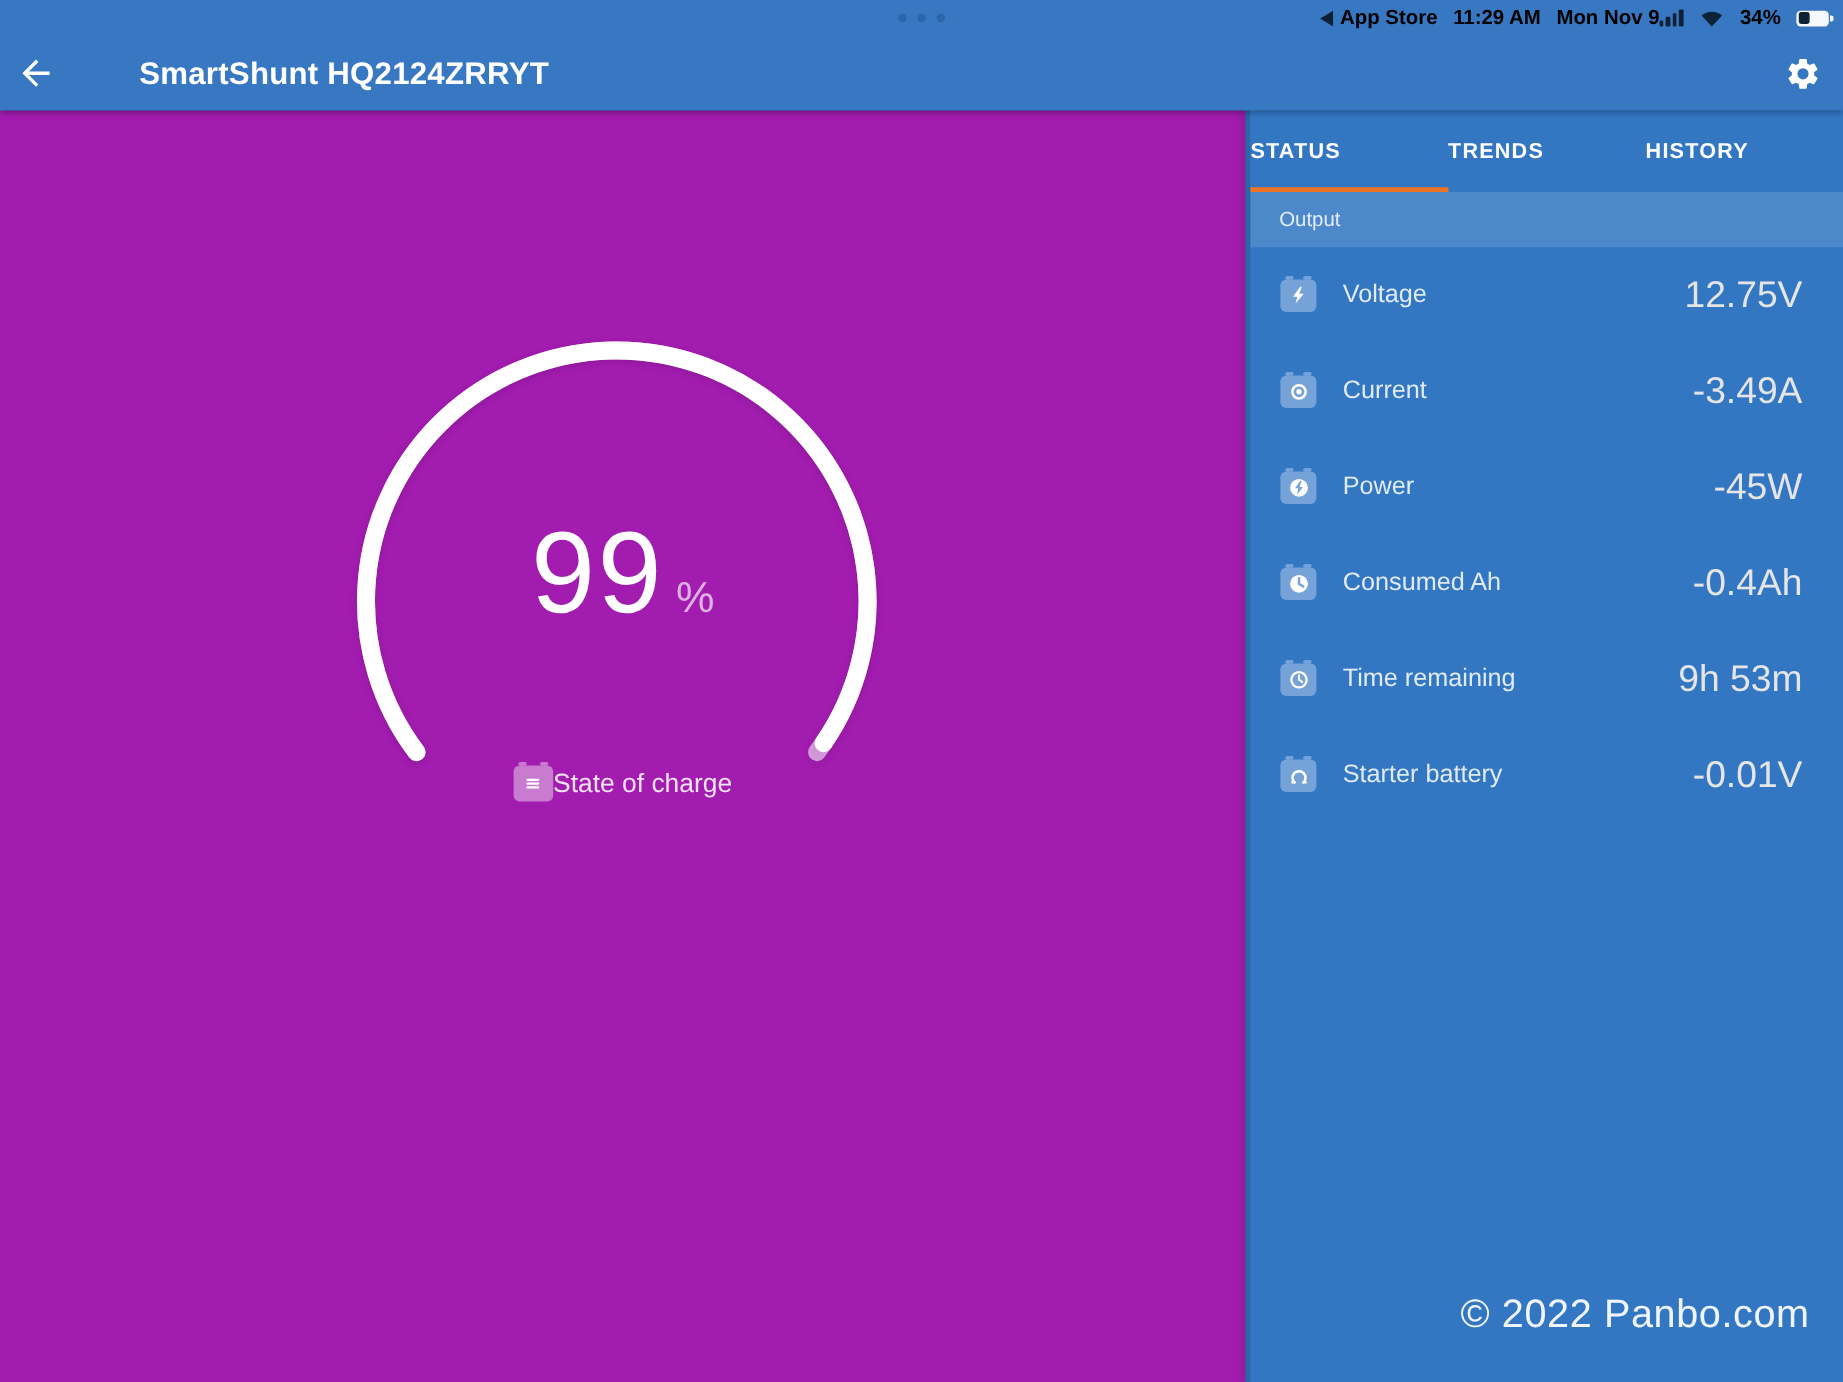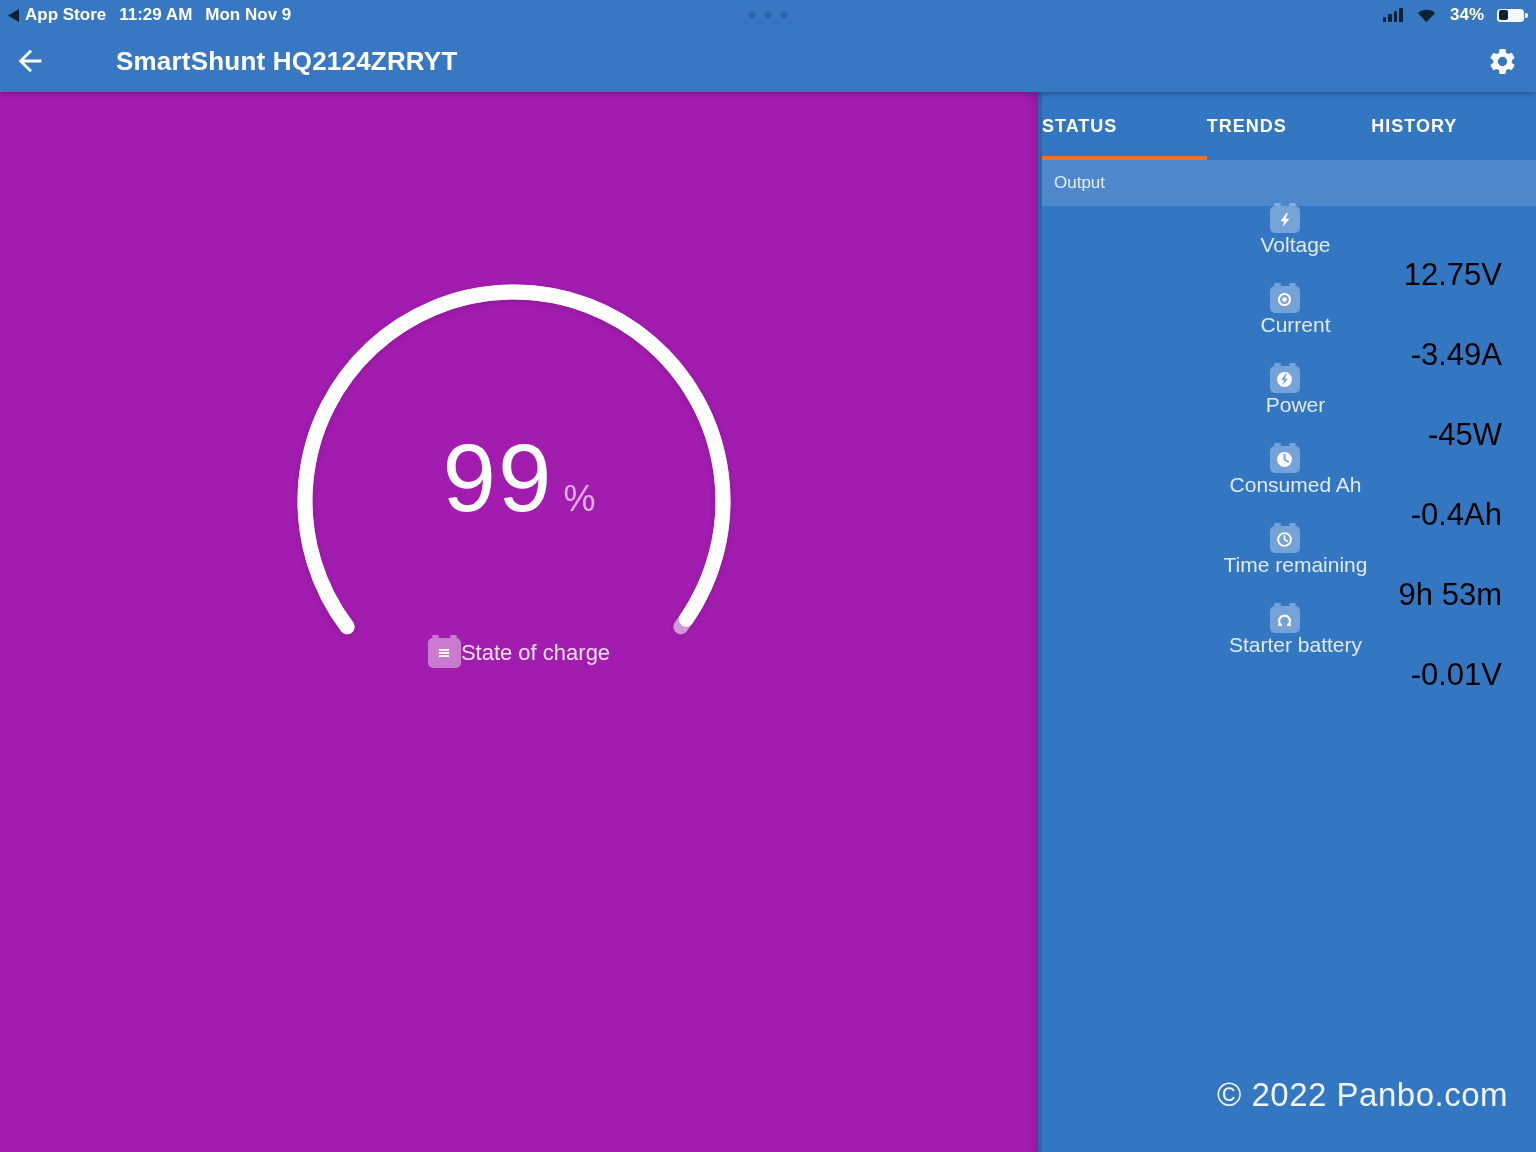--- a/index.html
+++ b/index.html
@@ -3,22 +3,22 @@
 <meta charset="utf-8">
 <style>
   * { margin:0; padding:0; box-sizing:border-box; }
   html,body { width:1536px; height:1152px; overflow:hidden; }
   body { font-family:"Liberation Sans", sans-serif; background:#2f69a8; }
   .screen { position:relative; width:1536px; height:1152px; }
 
   
   .statusbar {
     position:absolute; top:0; left:0; right:0; height:30px;
-    background:#3878c2; color:#ffffff;
-    display:flex; align-items:center; justify-content:space-between;
+    background:#3878c2; color:#000000;
+    display:flex; align-items:center; justify-content:flex-end;
     padding:0 8px; font-size:17px; font-weight:700; z-index:5;
   }
   .sb-left, .sb-right { display:flex; align-items:center; gap:13px; }
   .sb-backapp { display:flex; align-items:center; gap:6px; }
   .sb-dots { position:absolute; left:50%; top:50%; transform:translate(-50%,-50%); display:flex; gap:9px; }
   .sb-dots span { width:7px; height:7px; border-radius:50%; background:#2b65ab; }
   .cell-bars { display:flex; align-items:flex-end; gap:2px; height:14px; }
   .cell-bars span { width:3.5px; background:#0d2236; border-radius:1px; }
   .batt { position:relative; width:27px; height:13px; background:rgba(255,255,255,0.95); border-radius:3.5px; margin-right:4px; }
   .batt .fill { position:absolute; left:1.5px; top:1.5px; bottom:1.5px; background:#0d2236; border-radius:2px; }
@@ -47,25 +47,25 @@
   .soc-row { position:absolute; top:546px; left:0; width:100%; display:flex; align-items:center; justify-content:center; }
   .soc-label { color:rgba(255,255,255,0.88); font-size:22px; }
 
   
   .tabbar { display:flex; height:68px; background:#3377c3; }
   .tab { position:relative; flex:1; display:flex; align-items:center; justify-content:flex-start;
          color:#ffffff; font-size:18px; font-weight:700; letter-spacing:1px; cursor:pointer; }
   .tab.active::after { content:""; position:absolute; left:0; right:0; bottom:0; height:4px; background:#ee7324; }
 
   
-  .band { height:46px; background:#4c88ca; display:flex; align-items:center; padding-left:12px;
+  .band { height:46px; background:#4c88ca; display:flex; align-items:center; padding-left:24px;
           color:rgba(255,255,255,0.85); font-size:17px; }
-  .mrow { height:80px; display:flex; align-items:center; padding:0 34px 0 25px;flex-direction:column; }
+  .mrow { height:80px; display:flex; align-items:center; padding:0 34px 0 25px; }
   .mrow .lbl { color:rgba(255,255,255,0.85); font-size:21px; margin-left:22px; }
-  .mrow .val { margin-left:auto; color:#000000; font-size:31px; }
+  .mrow .val { margin-left:auto; color:#e5e5e5; font-size:31px; }
 
   
   .bframe { position:relative; width:30px; height:27px; background:rgba(255,255,255,0.33);
             border-radius:5px; display:flex; align-items:center; justify-content:center; flex:none; }
   .bframe::before, .bframe::after { content:""; position:absolute; top:-3px; width:7px; height:3px;
             background:rgba(255,255,255,0.33); border-radius:1.5px; }
   .bframe::before { left:4px; } .bframe::after { right:4px; }
   .bframe.big { width:33px; height:30px; background:rgba(255,255,255,0.42); }
   .bframe.big::before, .bframe.big::after { background:rgba(255,255,255,0.42); }
 

